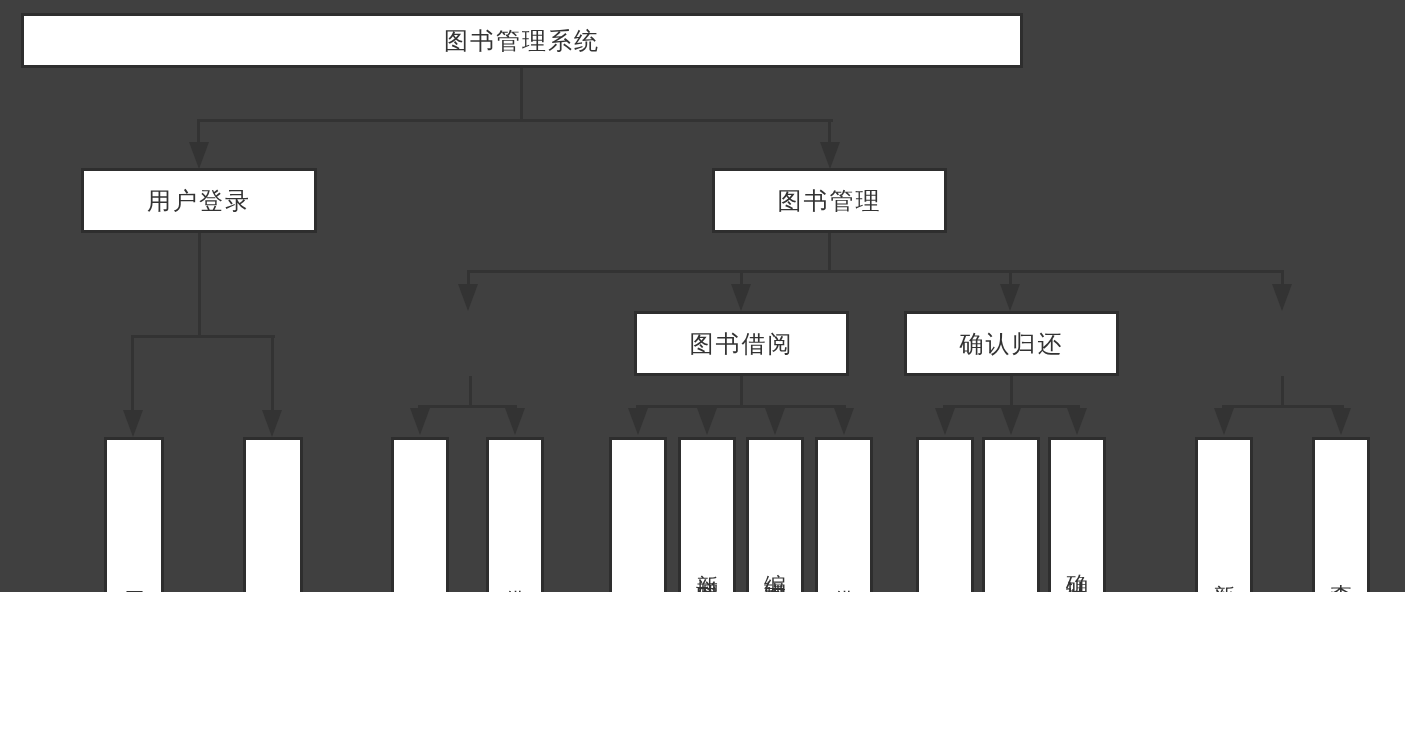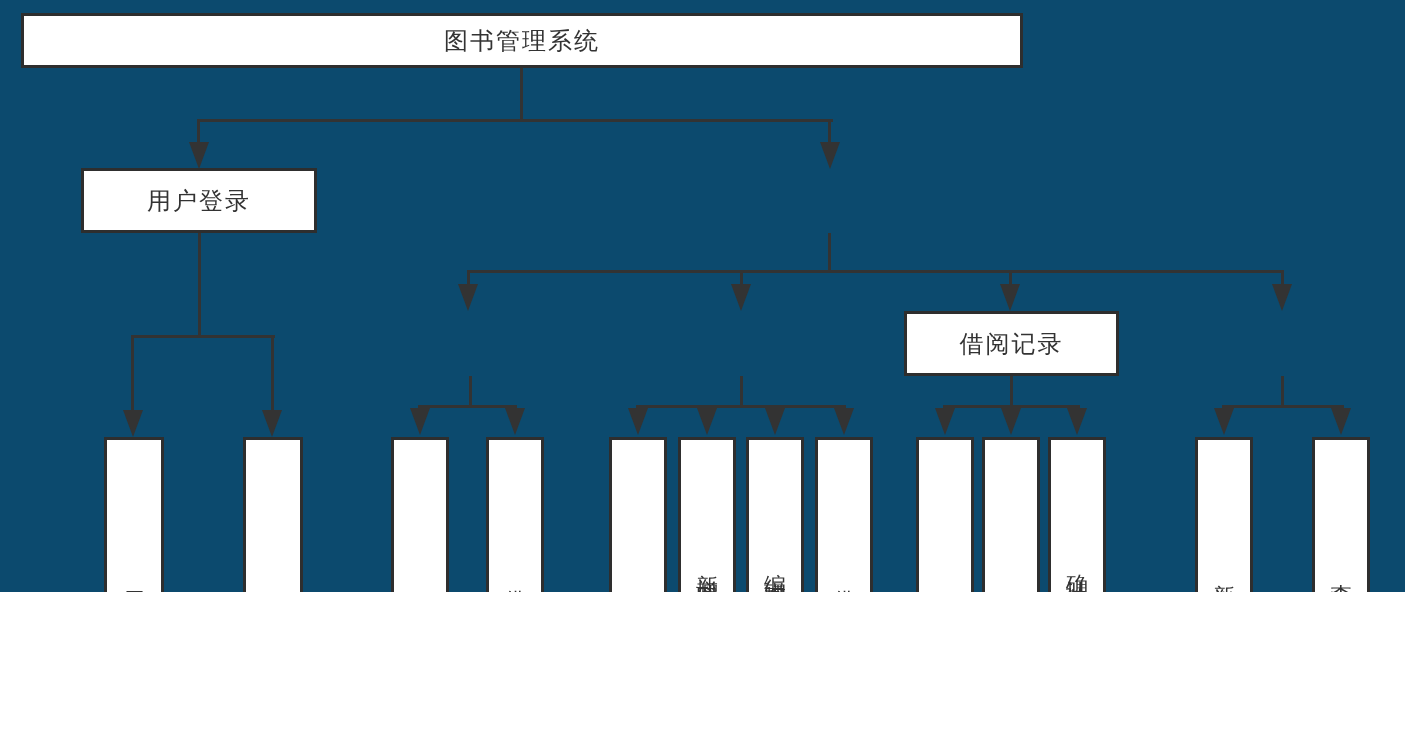--- a/index.html
+++ b/index.html
@@ -1,17 +1,17 @@
 <!DOCTYPE html>
 <html><head>
 <meta charset="utf-8">
 <style>
   html,body { margin:0; padding:0; background:#ffffff; }
   .canvas {
-    position:relative; width:1405px; height:592px; background:#0c4a6e;
+    position:relative; width:1405px; height:592px; background:#404040;
     font-family:"Liberation Sans","DejaVu Sans",sans-serif; overflow:hidden;
   }
   .box {
     position:absolute; box-sizing:border-box;
     border:3px solid #2e2e2e; background:#ffffff;
     display:flex; align-items:center; justify-content:center;
     font-size:24px; letter-spacing:2px; color:#333333; white-space:nowrap;
   }
   .vbox {
     position:absolute; box-sizing:border-box; top:437px; height:300px;
@@ -40,40 +40,42 @@
   <div class="box" style="left:21px; top:13px; width:1002px; height:55px;">图书管理系统</div>
 
   <div class="line" style="left:520px; top:68px; width:3px; height:53px;"></div>
   <div class="line" style="left:197px; top:119px; width:636px; height:3px;"></div>
   <div class="line" style="left:197px; top:121px; width:3px; height:22px;"></div>
   <div class="line" style="left:828px; top:121px; width:3px; height:22px;"></div>
   <div class="arrow" style="left:189px; top:142px;"></div>
   <div class="arrow" style="left:820px; top:142px;"></div>
 
   <div class="box" style="left:81px; top:168px; width:236px; height:65px;">用户登录</div>
+  <div class="box" style="left:712px; top:168px; width:235px; height:65px;">图书管理</div>
 
   <div class="line" style="left:198px; top:233px; width:3px; height:104px;"></div>
   <div class="line" style="left:131px; top:335px; width:144px; height:3px;"></div>
   <div class="line" style="left:131px; top:337px; width:3px; height:73px;"></div>
   <div class="line" style="left:271px; top:337px; width:3px; height:73px;"></div>
   <div class="arrow" style="left:123px; top:410px;"></div>
   <div class="arrow" style="left:262px; top:410px;"></div>
 
   <div class="line" style="left:828px; top:233px; width:3px; height:39px;"></div>
   <div class="line" style="left:467px; top:270px; width:817px; height:3px;"></div>
   <div class="line" style="left:467px; top:272px; width:3px; height:12px;"></div>
   <div class="line" style="left:740px; top:272px; width:3px; height:12px;"></div>
   <div class="line" style="left:1009px; top:272px; width:3px; height:12px;"></div>
   <div class="line" style="left:1281px; top:272px; width:3px; height:12px;"></div>
   <div class="arrow" style="left:458px; top:284px;"></div>
   <div class="arrow" style="left:731px; top:284px;"></div>
   <div class="arrow" style="left:1000px; top:284px;"></div>
   <div class="arrow" style="left:1272px; top:284px;"></div>
 
-  <div class="box" style="left:904px; top:311px; width:215px; height:65px;">借阅记录</div>
+  <div class="box" style="left:634px; top:311px; width:215px; height:65px;">图书借阅</div>
+  <div class="box" style="left:904px; top:311px; width:215px; height:65px;">确认归还</div>
 
   <div class="line" style="left:469px; top:376px; width:3px; height:31px;"></div>
   <div class="line" style="left:418px; top:405px; width:99px; height:3px;"></div>
   <div class="arrow" style="left:410px; top:408px;"></div>
   <div class="arrow" style="left:505px; top:408px;"></div>
 
   <div class="line" style="left:740px; top:376px; width:3px; height:31px;"></div>
   <div class="line" style="left:636px; top:405px; width:210px; height:3px;"></div>
   <div class="arrow" style="left:628px; top:408px;"></div>
   <div class="arrow" style="left:697px; top:408px;"></div>

